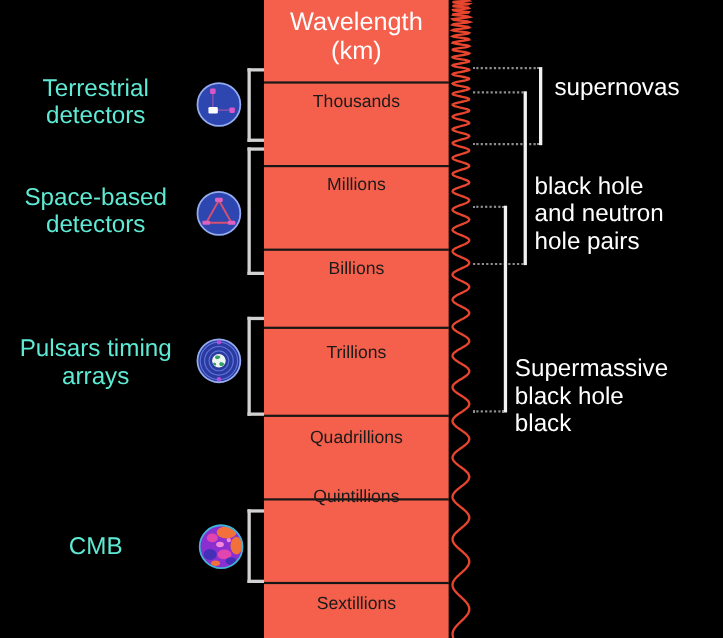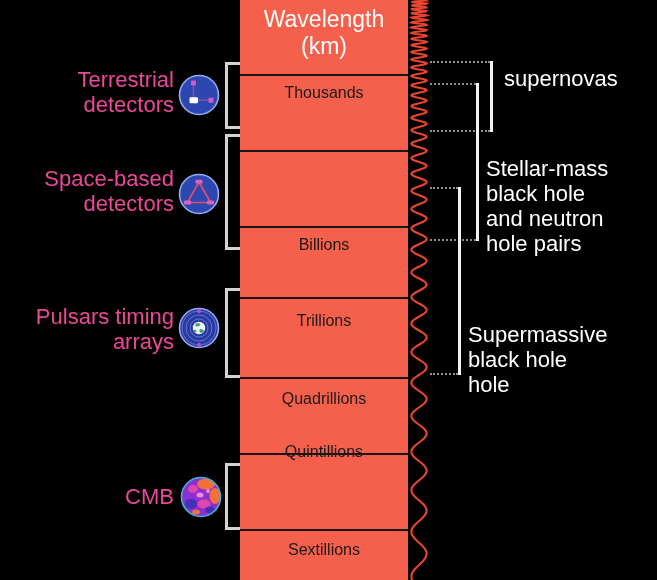--- a/index.html
+++ b/index.html
@@ -8,21 +8,21 @@
   
   .column{position:absolute;left:240px;top:0;width:168px;height:580px;background:#f4604c;}
   .divider{position:absolute;left:240px;width:168px;height:2px;background:#161616;}
   .col-header{position:absolute;left:240px;top:6px;width:168px;text-align:center;
               color:#fff;font-size:23px;line-height:27px;font-weight:400;}
   .row-label{position:absolute;left:240px;width:168px;text-align:center;color:#1a1a1a;
              font-size:16px;line-height:24px;}
   
   .wave-strip{position:absolute;left:408px;top:0;width:22px;height:580px;background:#000;}
   
-  .det-label{position:absolute;left:0;width:174px;text-align:right;color:#ec4899;
+  .det-label{position:absolute;left:0;width:174px;text-align:center;color:#5eead4;
              font-size:22px;line-height:25px;}
   .det-label span{display:block;}
   .det-icon{position:absolute;width:42px;height:42px;}
   
   .lbracket{position:absolute;left:225px;width:12px;border:3px solid #d2d2d2;border-right:none;}
   
   .dotline{position:absolute;height:0;border-top:2px dotted #8f8f8f;}
   .vline{position:absolute;width:3px;background:#f2f2f2;}
   .src-label{position:absolute;color:#fff;font-size:22px;line-height:25px;}
   .src-label span{display:block;}
@@ -41,20 +41,21 @@
 
   <div class="divider" style="top:74px"></div>
   <div class="divider" style="top:150px"></div>
   <div class="divider" style="top:226px"></div>
   <div class="divider" style="top:297px"></div>
   <div class="divider" style="top:377px"></div>
   <div class="divider" style="top:453px"></div>
   <div class="divider" style="top:529px"></div>
 
   <div class="row-label" style="top:81px">Thousands</div>
+  <div class="row-label" style="top:157px">Millions</div>
   <div class="row-label" style="top:233px">Billions</div>
   <div class="row-label" style="top:309px">Trillions</div>
   <div class="row-label" style="top:387px">Quadrillions</div>
   <div class="row-label" style="top:440px">Quintillions</div>
   <div class="row-label" style="top:538px">Sextillions</div>
 
   <div class="wave-strip">
     <svg width="22" height="580" viewBox="0 0 22 580">
       <path id="wavepath" fill="none" stroke="#e8452f" stroke-width="2.1" d="M17.3,0L18.1,0.5L12.7,1L6.0,1.5L3.4,2L7.0,2.5L13.7,3L18.3,3.5L17.3,4L11.7,4.5L5.6,5L3.4,5.5L6.6,6L12.7,6.5L17.7,7L18.2,7.5L14.0,8L8.0,8.5L3.9,9L4.2,9.5L8.6,10L14.4,10.5L18.2,11L17.8,11.5L13.6,12L8.0,12.5L4.0,13L3.8,13.5L7.4,14L12.8,14.5L17.2,15L18.6,15.5L16.2,16L11.3,16.5L6.3,17L3.6,17.5L4.3,18L8.0,18.5L13.0,19L17.2,19.5L18.6,20L16.8,20.5L12.6,21L7.7,21.5L4.2,22L3.5,22.5L5.7,23L10.0,23.5L14.6,24L17.8,24.5L18.5,25L16.4,25.5L12.4,26L7.9,26.5L4.5,27L3.4,27.5L4.9,28L8.5,28.5L12.9,29L16.6,29.5L18.5,30L18.0,30.5L15.3,31L11.2,31.5L7.2,32L4.3,32.5L3.4,33L4.8,33.5L8.0,34L12.1,34.5L15.8,35L18.1,35.5L18.5,36L16.8,36.5L13.5,37L9.6,37.5L6.1,38L3.9,38.5L3.5,39L5.0,39.5L8.1,40L11.8,40.5L15.4,41L17.8,41.5L18.6,42L17.6,42.5L15.0,43L11.6,43.5L8.0,44L5.1,44.5L3.6,45L3.7,45.5L5.4,46L8.4,46.5L11.8,47L15.1,47.5L17.5,48L18.6,48.5L18.0,49L16.1,49.5L13.1,50L9.7,50.5L6.6,51L4.4,51.5L3.4,52L3.9,52.5L5.8,53L8.6,53.5L11.8,54L14.9,54.5L17.3,55L18.5,55.5L18.4,56L16.9,56.5L14.5,57L11.5,57.5L8.4,58L5.7,58.5L4.0,59L3.4,59.5L4.1,60L5.9,60.5L8.5,61L11.5,61.5L14.4,62L16.8,62.5L18.2,63L18.6,63.5L17.7,64L15.9,64.5L13.3,65L10.4,65.5L7.6,66L5.3,66.5L3.8,67L3.4,67.5L4.1,68L5.7,68.5L8.0,69L10.8,69.5L13.6,70L16.0,70.5L17.7,71L18.5,71.5L18.4,72L17.2,72.5L15.3,73L12.8,73.5L10.1,74L7.5,74.5L5.4,75L4.0,75.5L3.4,76L3.8,76.5L5.0,77L7.0,77.5L9.5,78L12.1,78.5L14.5,79L16.6,79.5L18.0,80L18.6,80.5L18.3,81L17.2,81.5L15.4,82L13.1,82.5L10.6,83L8.2,83.5L6.0,84L4.4,84.5L3.6,85L3.5,85.5L4.2,86L5.6,86.5L7.5,87L9.9,87.5L12.3,88L14.6,88.5L16.5,89L17.9,89.5L18.5,90L18.5,90.5L17.7,91L16.2,91.5L14.3,92L12.1,92.5L9.7,93L7.5,93.5L5.6,94L4.3,94.5L3.5,95L3.5,95.5L4.1,96L5.3,96.5L7.1,97L9.2,97.5L11.4,98L13.6,98.5L15.6,99L17.1,99.5L18.2,100L18.6,100.5L18.4,101L17.5,101.5L16.2,102L14.3,102.5L12.3,103L10.1,103.5L8.0,104L6.2,104.5L4.7,105L3.8,105.5L3.4,106L3.6,106.5L4.4,107L5.7,107.5L7.4,108L9.4,108.5L11.5,109L13.5,109.5L15.4,110L16.9,110.5L18.0,111L18.5,111.5L18.5,112L18.0,112.5L16.9,113L15.5,113.5L13.7,114L11.7,114.5L9.7,115L7.8,115.5L6.1,116L4.8,116.5L3.9,117L3.4,117.5L3.5,118L4.1,118.5L5.2,119L6.6,119.5L8.3,120L10.2,120.5L12.1,121L14.0,121.5L15.7,122L17.0,122.5L18.0,123L18.5,123.5L18.6,124L18.1,124.5L17.3,125L16.0,125.5L14.5,126L12.7,126.5L10.8,127L9.0,127.5L7.3,128L5.8,128.5L4.6,129L3.8,129.5L3.4,130L3.5,130.5L4.0,131L4.9,131.5L6.2,132L7.7,132.5L9.4,133L11.2,133.5L13.0,134L14.6,134.5L16.1,135L17.3,135.5L18.1,136L18.5,136.5L18.6,137L18.2,137.5L17.4,138L16.3,138.5L14.9,139L13.4,139.5L11.6,140L9.9,140.5L8.2,141L6.7,141.5L5.4,142L4.4,142.5L3.7,143L3.4,143.5L3.5,144L3.9,144.5L4.7,145L5.8,145.5L7.2,146L8.7,146.5L10.4,147L12.1,147.5L13.7,148L15.2,148.5L16.4,149L17.5,149.5L18.2,150L18.5,150.5L18.6,151L18.2,151.5L17.6,152L16.6,152.5L15.4,153L14.0,153.5L12.4,154L10.8,154.5L9.2,155L7.7,155.5L6.4,156L5.2,156.5L4.3,157L3.7,157.5L3.4,158L3.5,158.5L3.8,159L4.5,159.5L5.5,160L6.6,160.5L8.0,161L9.5,161.5L11.0,162L12.6,162.5L14.0,163L15.4,163.5L16.5,164L17.5,164.5L18.1,165L18.5,165.5L18.6,166L18.4,166.5L17.8,167L17.0,167.5L16.0,168L14.8,168.5L13.4,169L12.0,169.5L10.5,170L9.0,170.5L7.6,171L6.3,171.5L5.3,172L4.4,172.5L3.8,173L3.5,173.5L3.4,174L3.6,174.5L4.1,175L4.9,175.5L5.9,176L7.0,176.5L8.3,177L9.7,177.5L11.2,178L12.6,178.5L13.9,179L15.2,179.5L16.3,180L17.2,180.5L17.9,181L18.4,181.5L18.6,182L18.5,182.5L18.2,183L17.6,183.5L16.8,184L15.9,184.5L14.7,185L13.4,185.5L12.1,186L10.7,186.5L9.3,187L8.0,187.5L6.8,188L5.7,188.5L4.8,189L4.1,189.5L3.7,190L3.4,190.5L3.4,191L3.7,191.5L4.2,192L4.9,192.5L5.8,193L6.8,193.5L8.0,194L9.3,194.5L10.6,195L11.9,195.5L13.2,196L14.5,196.5L15.6,197L16.6,197.5L17.4,198L18.0,198.5L18.4,199L18.6,199.5L18.5,200L18.3,200.5L17.8,201L17.1,201.5L16.3,202L15.3,202.5L14.1,203L12.9,203.5L11.6,204L10.3,204.5L9.1,205L7.9,205.5L6.8,206L5.8,206.5L4.9,207L4.2,207.5L3.8,208L3.5,208.5L3.4,209L3.5,209.5L3.9,210L4.4,210.5L5.1,211L6.0,211.5L7.0,212L8.1,212.5L9.3,213L10.5,213.5L11.8,214L13.0,214.5L14.1,215L15.2,215.5L16.2,216L17.0,216.5L17.7,217L18.2,217.5L18.5,218L18.6,218.5L18.5,219L18.3,219.5L17.8,220L17.2,220.5L16.4,221L15.5,221.5L14.5,222L13.3,222.5L12.2,223L11.0,223.5L9.8,224L8.6,224.5L7.5,225L6.5,225.5L5.6,226L4.9,226.5L4.2,227L3.8,227.5L3.5,228L3.4,228.5L3.5,229L3.7,229.5L4.2,230L4.7,230.5L5.5,231L6.3,231.5L7.3,232L8.3,232.5L9.5,233L10.6,233.5L11.7,234L12.9,234.5L14.0,235L15.0,235.5L15.9,236L16.7,236.5L17.4,237L17.9,237.5L18.3,238L18.5,238.5L18.6,239L18.5,239.5L18.2,240L17.8,240.5L17.2,241L16.5,241.5L15.6,242L14.7,242.5L13.7,243L12.6,243.5L11.5,244L10.4,244.5L9.3,245L8.3,245.5L7.3,246L6.4,246.5L5.5,247L4.8,247.5L4.3,248L3.8,248.5L3.5,249L3.4,249.5L3.4,250L3.6,250.5L3.9,251L4.4,251.5L5.0,252L5.7,252.5L6.5,253L7.5,253.5L8.4,254L9.5,254.5L10.5,255L11.6,255.5L12.7,256L13.7,256.5L14.6,257L15.5,257.5L16.3,258L17.0,258.5L17.6,259L18.1,259.5L18.4,260L18.6,260.5L18.6,261L18.5,261.5L18.2,262L17.8,262.5L17.3,263L16.7,263.5L16.0,264L15.1,264.5L14.2,265L13.3,265.5L12.3,266L11.2,266.5L10.2,267L9.2,267.5L8.2,268L7.3,268.5L6.4,269L5.7,269.5L5.0,270L4.4,270.5L4.0,271L3.7,271.5L3.5,272L3.4,272.5L3.5,273L3.7,273.5L4.0,274L4.5,274.5L5.0,275L5.7,275.5L6.5,276L7.3,276.5L8.2,277L9.2,277.5L10.1,278L11.1,278.5L12.1,279L13.1,279.5L14.0,280L14.9,280.5L15.7,281L16.4,281.5L17.1,282L17.6,282.5L18.0,283L18.3,283.5L18.5,284L18.6,284.5L18.5,285L18.4,285.5L18.1,286L17.7,286.5L17.1,287L16.5,287.5L15.8,288L15.0,288.5L14.2,289L13.3,289.5L12.4,290L11.4,290.5L10.5,291L9.5,291.5L8.6,292L7.7,292.5L6.9,293L6.1,293.5L5.4,294L4.8,294.5L4.3,295L3.9,295.5L3.6,296L3.5,296.5L3.4,297L3.5,297.5L3.6,298L3.9,298.5L4.3,299L4.8,299.5L5.3,300L6.0,300.5L6.7,301L7.5,301.5L8.4,302L9.2,302.5L10.1,303L11.1,303.5L12.0,304L12.9,304.5L13.7,305L14.6,305.5L15.4,306L16.1,306.5L16.7,307L17.3,307.5L17.7,308L18.1,308.5L18.4,309L18.5,309.5L18.6,310L18.6,310.5L18.4,311L18.1,311.5L17.8,312L17.3,312.5L16.8,313L16.2,313.5L15.5,314L14.7,314.5L13.9,315L13.1,315.5L12.2,316L11.4,316.5L10.5,317L9.6,317.5L8.7,318L7.9,318.5L7.1,319L6.4,319.5L5.7,320L5.1,320.5L4.6,321L4.2,321.5L3.8,322L3.6,322.5L3.5,323L3.4,323.5L3.4,324L3.6,324.5L3.8,325L4.2,325.5L4.6,326L5.1,326.5L5.7,327L6.3,327.5L7.0,328L7.8,328.5L8.6,329L9.4,329.5L10.2,330L11.1,330.5L11.9,331L12.8,331.5L13.6,332L14.4,332.5L15.1,333L15.8,333.5L16.4,334L17.0,334.5L17.5,335L17.9,335.5L18.2,336L18.4,336.5L18.6,337L18.6,337.5L18.6,338L18.4,338.5L18.2,339L17.9,339.5L17.5,340L17.0,340.5L16.5,341L15.9,341.5L15.2,342L14.5,342.5L13.8,343L13.0,343.5L12.2,344L11.3,344.5L10.5,345L9.7,345.5L8.9,346L8.1,346.5L7.4,347L6.7,347.5L6.1,348L5.5,348.5L4.9,349L4.5,349.5L4.1,350L3.8,350.5L3.6,351L3.5,351.5L3.4,352L3.4,352.5L3.6,353L3.8,353.5L4.0,354L4.4,354.5L4.8,355L5.3,355.5L5.9,356L6.5,356.5L7.2,357L7.9,357.5L8.6,358L9.4,358.5L10.2,359L11.0,359.5L11.8,360L12.5,360.5L13.3,361L14.0,361.5L14.7,362L15.4,362.5L16.0,363L16.6,363.5L17.1,364L17.5,364.5L17.9,365L18.2,365.5L18.4,366L18.5,366.5L18.6,367L18.6,367.5L18.5,368L18.3,368.5L18.1,369L17.7,369.5L17.3,370L16.9,370.5L16.4,371L15.8,371.5L15.2,372L14.5,372.5L13.8,373L13.1,373.5L12.4,374L11.6,374.5L10.9,375L10.1,375.5L9.3,376L8.6,376.5L7.9,377L7.2,377.5L6.6,378L6.0,378.5L5.5,379L5.0,379.5L4.5,380L4.2,380.5L3.9,381L3.7,381.5L3.5,382L3.4,382.5L3.4,383L3.5,383.5L3.6,384L3.8,384.5L4.1,385L4.4,385.5L4.8,386L5.3,386.5L5.8,387L6.4,387.5L7.0,388L7.6,388.5L8.3,389L9.0,389.5L9.7,390L10.5,390.5L11.2,391L11.9,391.5L12.6,392L13.4,392.5L14.0,393L14.7,393.5L15.3,394L15.9,394.5L16.4,395L16.9,395.5L17.3,396L17.7,396.5L18.0,397L18.3,397.5L18.4,398L18.6,398.5L18.6,399L18.6,399.5L18.5,400L18.3,400.5L18.1,401L17.8,401.5L17.5,402L17.1,402.5L16.6,403L16.1,403.5L15.6,404L15.0,404.5L14.3,405L13.7,405.5L13.0,406L12.3,406.5L11.6,407L10.9,407.5L10.2,408L9.5,408.5L8.8,409L8.2,409.5L7.5,410L6.9,410.5L6.3,411L5.8,411.5L5.3,412L4.9,412.5L4.5,413L4.2,413.5L3.9,414L3.7,414.5L3.5,415L3.4,415.5L3.4,416L3.4,416.5L3.5,417L3.7,417.5L3.9,418L4.2,418.5L4.5,419L4.9,419.5L5.4,420L5.8,420.5L6.4,421L6.9,421.5L7.5,422L8.1,422.5L8.8,423L9.4,423.5L10.1,424L10.8,424.5L11.5,425L12.1,425.5L12.8,426L13.5,426.5L14.1,427L14.7,427.5L15.3,428L15.8,428.5L16.3,429L16.8,429.5L17.2,430L17.6,430.5L17.9,431L18.1,431.5L18.3,432L18.5,432.5L18.6,433L18.6,433.5L18.6,434L18.5,434.5L18.3,435L18.1,435.5L17.9,436L17.6,436.5L17.2,437L16.8,437.5L16.4,438L15.9,438.5L15.4,439L14.8,439.5L14.2,440L13.6,440.5L13.0,441L12.3,441.5L11.7,442L11.0,442.5L10.4,443L9.7,443.5L9.1,444L8.5,444.5L7.9,445L7.3,445.5L6.7,446L6.2,446.5L5.7,447L5.3,447.5L4.9,448L4.5,448.5L4.2,449L3.9,449.5L3.7,450L3.6,450.5L3.5,451L3.4,451.5L3.4,452L3.5,452.5L3.6,453L3.7,453.5L4.0,454L4.2,454.5L4.5,455L4.9,455.5L5.3,456L5.7,456.5L6.2,457L6.7,457.5L7.3,458L7.8,458.5L8.4,459L9.0,459.5L9.7,460L10.3,460.5L10.9,461L11.5,461.5L12.2,462L12.8,462.5L13.4,463L14.0,463.5L14.5,464L15.1,464.5L15.6,465L16.1,465.5L16.5,466L16.9,466.5L17.3,467L17.6,467.5L17.9,468L18.2,468.5L18.3,469L18.5,469.5L18.6,470L18.6,470.5L18.6,471L18.5,471.5L18.4,472L18.2,472.5L18.0,473L17.8,473.5L17.5,474L17.1,474.5L16.7,475L16.3,475.5L15.9,476L15.4,476.5L14.9,477L14.3,477.5L13.8,478L13.2,478.5L12.6,479L12.0,479.5L11.4,480L10.8,480.5L10.2,481L9.6,481.5L9.0,482L8.4,482.5L7.9,483L7.3,483.5L6.8,484L6.3,484.5L5.8,485L5.4,485.5L5.0,486L4.7,486.5L4.4,487L4.1,487.5L3.9,488L3.7,488.5L3.5,489L3.5,489.5L3.4,490L3.4,490.5L3.5,491L3.6,491.5L3.7,492L3.9,492.5L4.1,493L4.4,493.5L4.7,494L5.0,494.5L5.4,495L5.8,495.5L6.3,496L6.8,496.5L7.3,497L7.8,497.5L8.3,498L8.9,498.5L9.5,499L10.0,499.5L10.6,500L11.2,500.5L11.8,501L12.4,501.5L12.9,502L13.5,502.5L14.0,503L14.6,503.5L15.1,504L15.6,504.5L16.0,505L16.4,505.5L16.8,506L17.2,506.5L17.5,507L17.8,507.5L18.0,508L18.2,508.5L18.4,509L18.5,509.5L18.6,510L18.6,510.5L18.6,511L18.5,511.5L18.4,512L18.3,512.5L18.1,513L17.9,513.5L17.6,514L17.3,514.5L17.0,515L16.6,515.5L16.2,516L15.8,516.5L15.3,517L14.9,517.5L14.4,518L13.8,518.5L13.3,519L12.8,519.5L12.2,520L11.7,520.5L11.1,521L10.5,521.5L10.0,522L9.4,522.5L8.9,523L8.3,523.5L7.8,524L7.3,524.5L6.8,525L6.4,525.5L5.9,526L5.5,526.5L5.2,527L4.8,527.5L4.5,528L4.2,528.5L4.0,529L3.8,529.5L3.6,530L3.5,530.5L3.4,531L3.4,531.5L3.4,532L3.4,532.5L3.5,533L3.6,533.5L3.8,534L4.0,534.5L4.2,535L4.5,535.5L4.8,536L5.1,536.5L5.5,537L5.9,537.5L6.3,538L6.8,538.5L7.2,539L7.7,539.5L8.2,540L8.7,540.5L9.2,541L9.8,541.5L10.3,542L10.9,542.5L11.4,543L11.9,543.5L12.5,544L13.0,544.5L13.5,545L14.0,545.5L14.5,546L15.0,546.5L15.4,547L15.9,547.5L16.3,548L16.6,548.5L17.0,549L17.3,549.5L17.6,550L17.8,550.5L18.1,551L18.2,551.5L18.4,552L18.5,552.5L18.6,553L18.6,553.5L18.6,554L18.6,554.5L18.5,555L18.4,555.5L18.2,556L18.0,556.5L17.8,557L17.6,557.5L17.3,558L17.0,558.5L16.6,559L16.2,559.5L15.9,560L15.4,560.5L15.0,561L14.5,561.5L14.1,562L13.6,562.5L13.1,563L12.6,563.5L12.1,564L11.5,564.5L11.0,565L10.5,565.5L10.0,566L9.4,566.5L8.9,567L8.4,567.5L8.0,568L7.5,568.5L7.0,569L6.6,569.5L6.2,570L5.8,570.5L5.4,571L5.1,571.5L4.8,572L4.5,572.5L4.2,573L4.0,573.5L3.8,574L3.7,574.5L3.6,575L3.5,575.5L3.4,576L3.4,576.5L3.4,577L3.5,577.5L3.6,578L3.7,578.5L3.8,579L4.0,579.5L4.2,580"></path>
     </svg>
@@ -145,24 +146,23 @@
   <div class="vline" style="left:476px;top:83px;height:158px"></div>
 
   <div class="dotline" style="left:430px;top:187px;width:28px"></div>
   <div class="dotline" style="left:430px;top:373px;width:28px"></div>
   <div class="vline" style="left:458px;top:187px;height:188px"></div>
 
   <div class="src-label" style="left:504px;top:66px">
     <span>supernovas</span>
   </div>
   <div class="src-label" style="left:486px;top:156px">
-    <span>Stellar-mass</span>
     <span>black hole</span>
     <span>and neutron</span>
     <span>hole pairs</span>
   </div>
   <div class="src-label" style="left:468px;top:322px">
     <span>Supermassive</span>
     <span>black hole</span>
-    <span>hole</span>
+    <span>black</span>
   </div>
 
 </div>
 
 </body></html>

